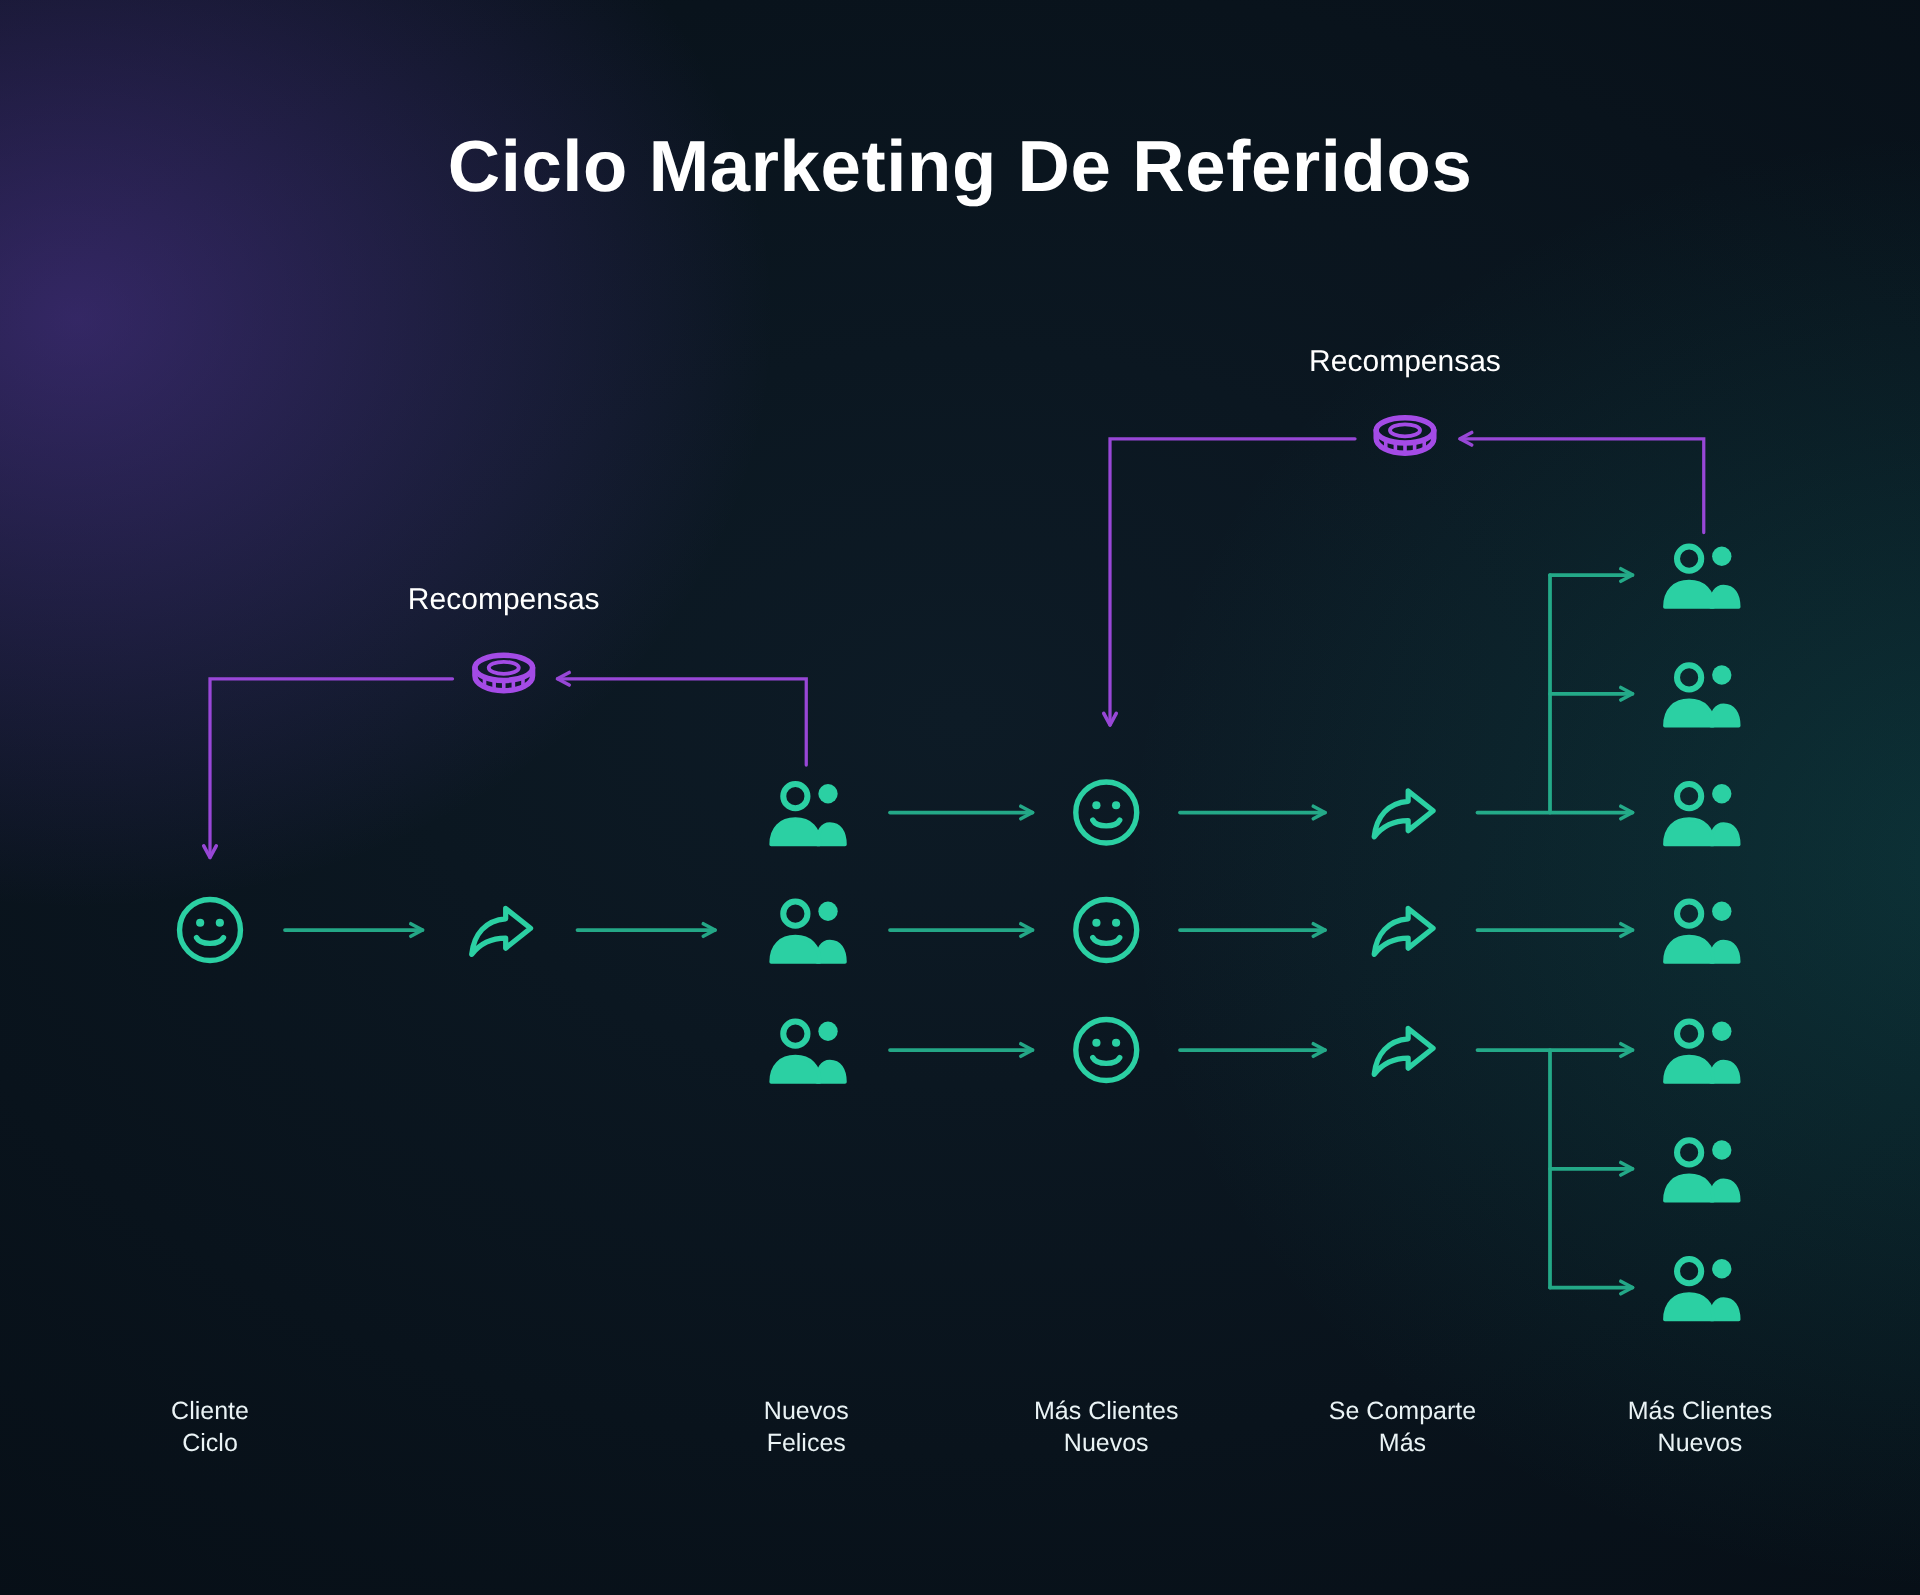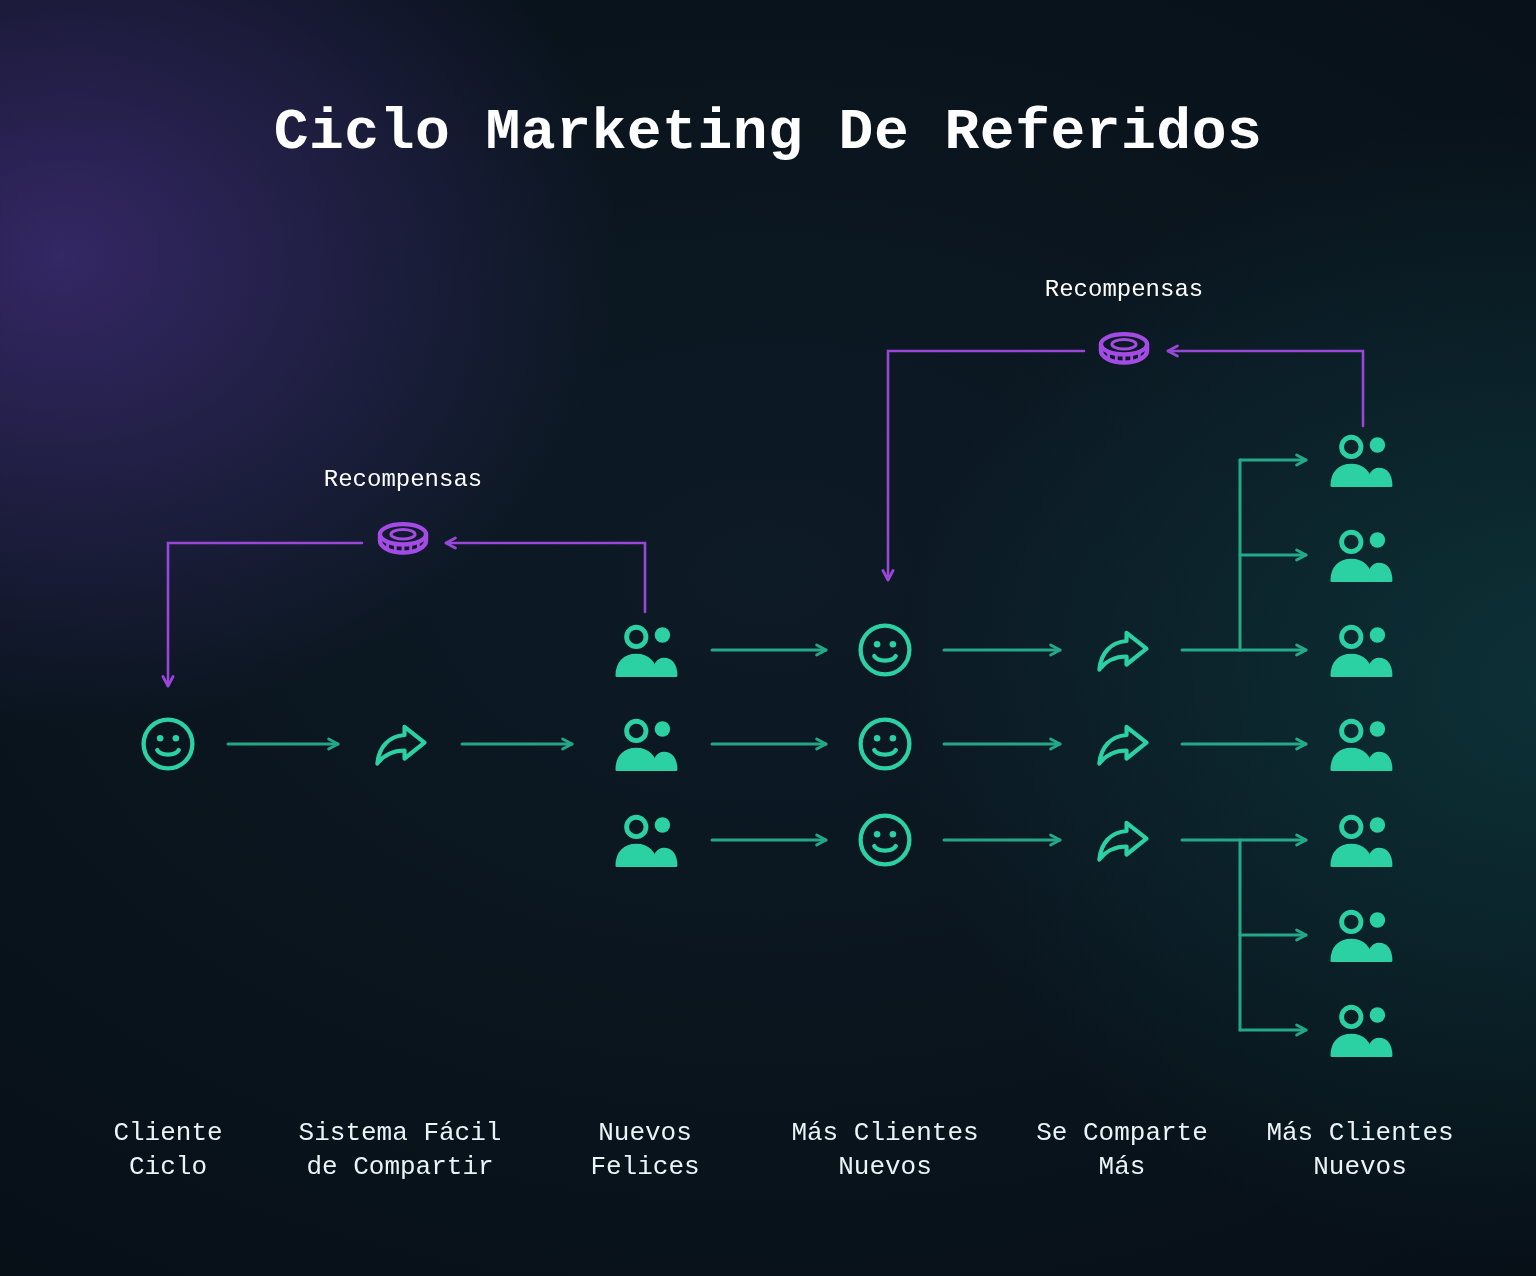--- a/index.html
+++ b/index.html
@@ -15,21 +15,20 @@
     font-family:"Liberation Sans","DejaVu Sans",sans-serif;
     background:#081018;
   }
   .canvas{
     position:relative;width:1536px;height:1276px;overflow:hidden;
     background:
       radial-gradient(900px 760px at 4% 20%, rgba(122,72,218,0.38), rgba(122,72,218,0) 62%),
       radial-gradient(1050px 900px at 103% 54%, rgba(24,170,158,0.20), rgba(24,170,158,0) 65%),
       radial-gradient(1500px 1000px at 50% 45%, #0d1b26, #070f17 88%),
       var(--background, #0A1520);
-    font-family: Liberation Mono, monospace;
   }
   .title{
     position:absolute;top:100px;left:0;right:0;
     text-align:center;
     font-size:58px;font-weight:800;letter-spacing:0.5px;
     color:var(--title_color,#fff);
   }
   .arrows{position:absolute;left:0;top:0;}
   .teal-lines{opacity:.78;}
   .teal-lines line,.teal-lines path{stroke:var(--teal,#2BD0A3);stroke-width:3;fill:none;stroke-linecap:round;}
@@ -45,21 +44,21 @@
   .node svg{display:block;}
   .teal-ic{color:var(--teal,#2BD0A3);}
   .purple-ic{color:var(--purple,#A44BE6);}
   .reward-label{
     position:absolute;transform:translateX(-50%);
     font-size:24px;font-weight:500;color:var(--title_color,#fff);
     white-space:nowrap;
   }
   .col-label{
     position:absolute;top:1116px;transform:translateX(-50%);
-    text-align:center;font-size:26px;font-weight:500;line-height:1.32;
+    text-align:center;font-size:20px;font-weight:500;line-height:1.32;
     color:var(--label_color,#EAF3F5);
     white-space:nowrap;
   }
   .hidden-defs{position:absolute;width:0;height:0;overflow:hidden;}
 </style>
 </head>
 <body>
 
 <svg class="hidden-defs" aria-hidden="true">
   <defs>
@@ -253,24 +252,20 @@
   <div class="node teal-ic" style="left:1360px;top:1030px">
     <svg viewBox="0 0 76 62" width="74" height="60">
         <use href="#sym-people"></use>
       </svg>
   </div>
 
   <div class="col-label" style="left:168px">
     <div>Cliente</div>
     <div>Ciclo</div>
   </div>
-  <div class="col-label" style="left:400px">
-    <div>Sistema Fácil</div>
-    <div>de Compartir</div>
-  </div>
   <div class="col-label" style="left:645px">
     <div>Nuevos</div>
     <div>Felices</div>
   </div>
   <div class="col-label" style="left:885px">
     <div>Más Clientes</div>
     <div>Nuevos</div>
   </div>
   <div class="col-label" style="left:1122px">
     <div>Se Comparte</div>

